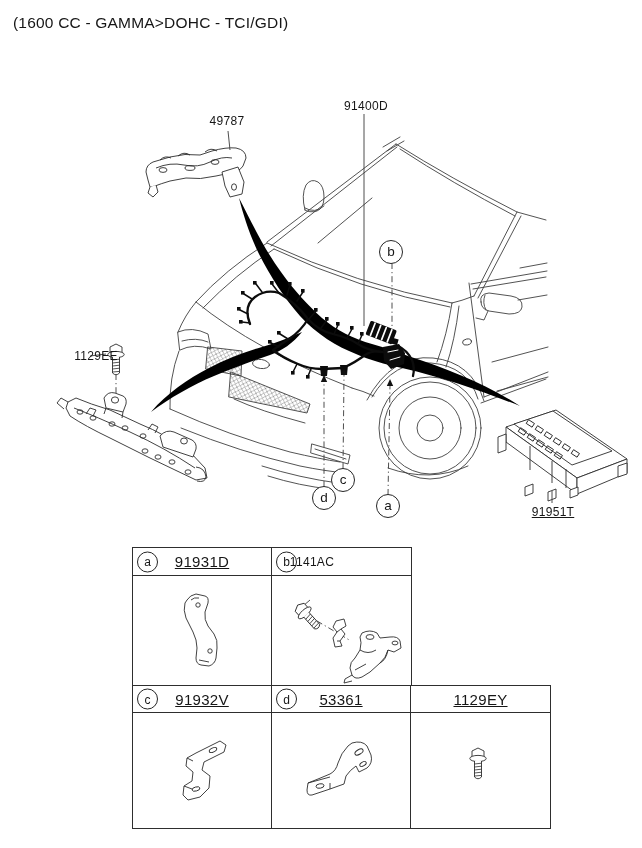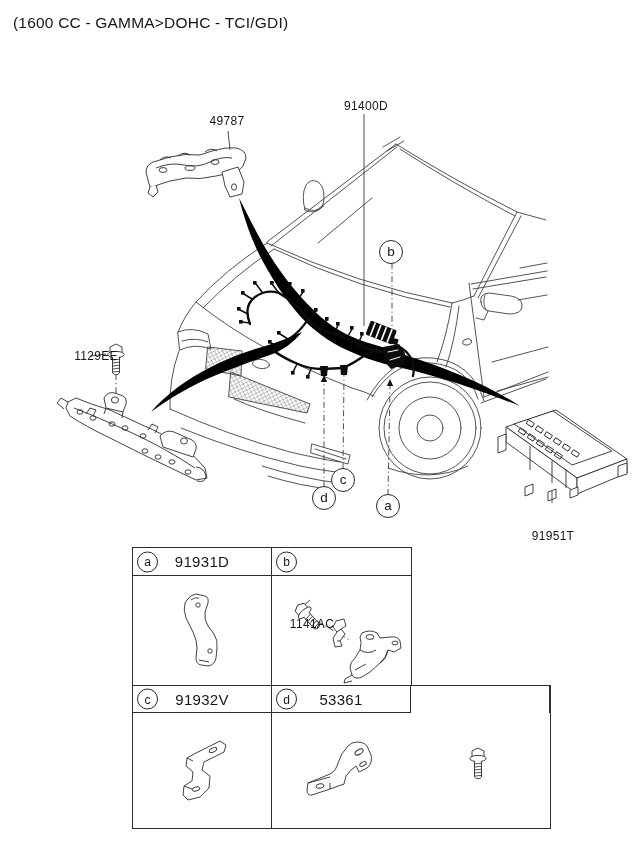--- a/index.html
+++ b/index.html
@@ -12,21 +12,21 @@
       background:#fff;display:flex;align-items:center;justify-content:center;
       font-size:13.5px;line-height:1;transform:translate(-50%,-50%);z-index:30;}
   svg.art{position:absolute;left:0;top:0;z-index:20;pointer-events:none;}
   .ptable{position:absolute;border:1.2px solid #2e2e2e;display:grid;z-index:10;background:#fff;}
   .ptable .hcell{position:relative;border-bottom:1.2px solid #2e2e2e;}
   .ptable .hcell.vr, .ptable .bcell.vr{border-right:1.2px solid #2e2e2e;}
   .hcell .hco{position:absolute;left:4px;top:50%;transform:translateY(-50%);
       width:19px;height:19px;border:1.2px solid #262626;border-radius:50%;background:#fff;
       display:flex;align-items:center;justify-content:center;font-size:12px;line-height:1;}
   .hcell .hlabel{position:absolute;inset:0;display:flex;align-items:center;justify-content:center;
-      font-size:15px;letter-spacing:.3px;}
+      font-size:15px;letter-spacing:.3px;text-decoration:underline;}
   .bcell{position:relative;}
 </style>
 </head>
 <body>
 
 <div class="page">
 
   <div class="title">(1600 CC - GAMMA&gt;DOHC - TCI/GDI)</div>
 
   <div class="ptable" style="left:132px;top:547px;width:278px;height:139px;grid-template-columns:1fr 1fr;grid-template-rows:28px 1fr;">
@@ -43,20 +43,23 @@
   </div>
 
   <div class="ptable" style="left:132px;top:685px;width:417px;height:142px;grid-template-columns:1fr 1fr 1fr;grid-template-rows:27px 1fr;">
     <div class="hcell vr">
       <span class="hco">c</span>
       <span class="hlabel">91932V</span>
     </div>
     <div class="hcell vr">
       <span class="hco">d</span>
       <span class="hlabel">53361</span>
+    </div>
+    <div class="hcell">
+      <span class="hlabel">1129EY</span>
     </div>
     <div class="bcell vr"></div>
     <div class="bcell vr"></div>
     <div class="bcell"></div>
   </div>
 
   <svg class="art" width="642" height="848" viewBox="0 0 642 848">
     <defs>
       <pattern id="mesh" width="5" height="5" patternUnits="userSpaceOnUse" patternTransform="rotate(18)">
         <path d="M0,0 L5,5 M5,0 L0,5" stroke="#5a5a5a" stroke-width="0.45" fill="none"></path>
@@ -308,21 +311,21 @@
       <ellipse cx="359" cy="752" rx="4.5" ry="2.3" transform="rotate(-30 359 752)" fill="none"></ellipse>
       <ellipse cx="363" cy="764" rx="3.5" ry="2" transform="rotate(-30 363 764)" fill="none"></ellipse>
       <ellipse cx="320" cy="786" rx="4" ry="2.2" transform="rotate(-10 320 786)" fill="none"></ellipse>
       <path d="M308,783 L330,777 M330,789 L330,783" fill="none"></path>
     </g>
   </svg>
 
   <div class="plabel" style="left:227px;top:121px;">49787</div>
   <div class="plabel" style="left:366px;top:106px;">91400D</div>
   <div class="plabel" style="left:60px;top:356px;margin-left:36px;">1129EE</div>
-  <div class="plabel" style="left:553px;top:536px;">91951T</div>
-  <div class="plabel" style="left:312px;top:624px;">1141AC</div>
+  <div class="plabel" style="left:553px;top:512px;text-decoration:underline;">91951T</div>
+  <div class="plabel" style="left:312px;top:562px;">1141AC</div>
 
   <div class="co" style="left:388px;top:506px;">a</div>
   <div class="co" style="left:391px;top:252px;">b</div>
   <div class="co" style="left:343px;top:480px;">c</div>
   <div class="co" style="left:324px;top:498px;">d</div>
 
 </div>
 
 </body></html>

